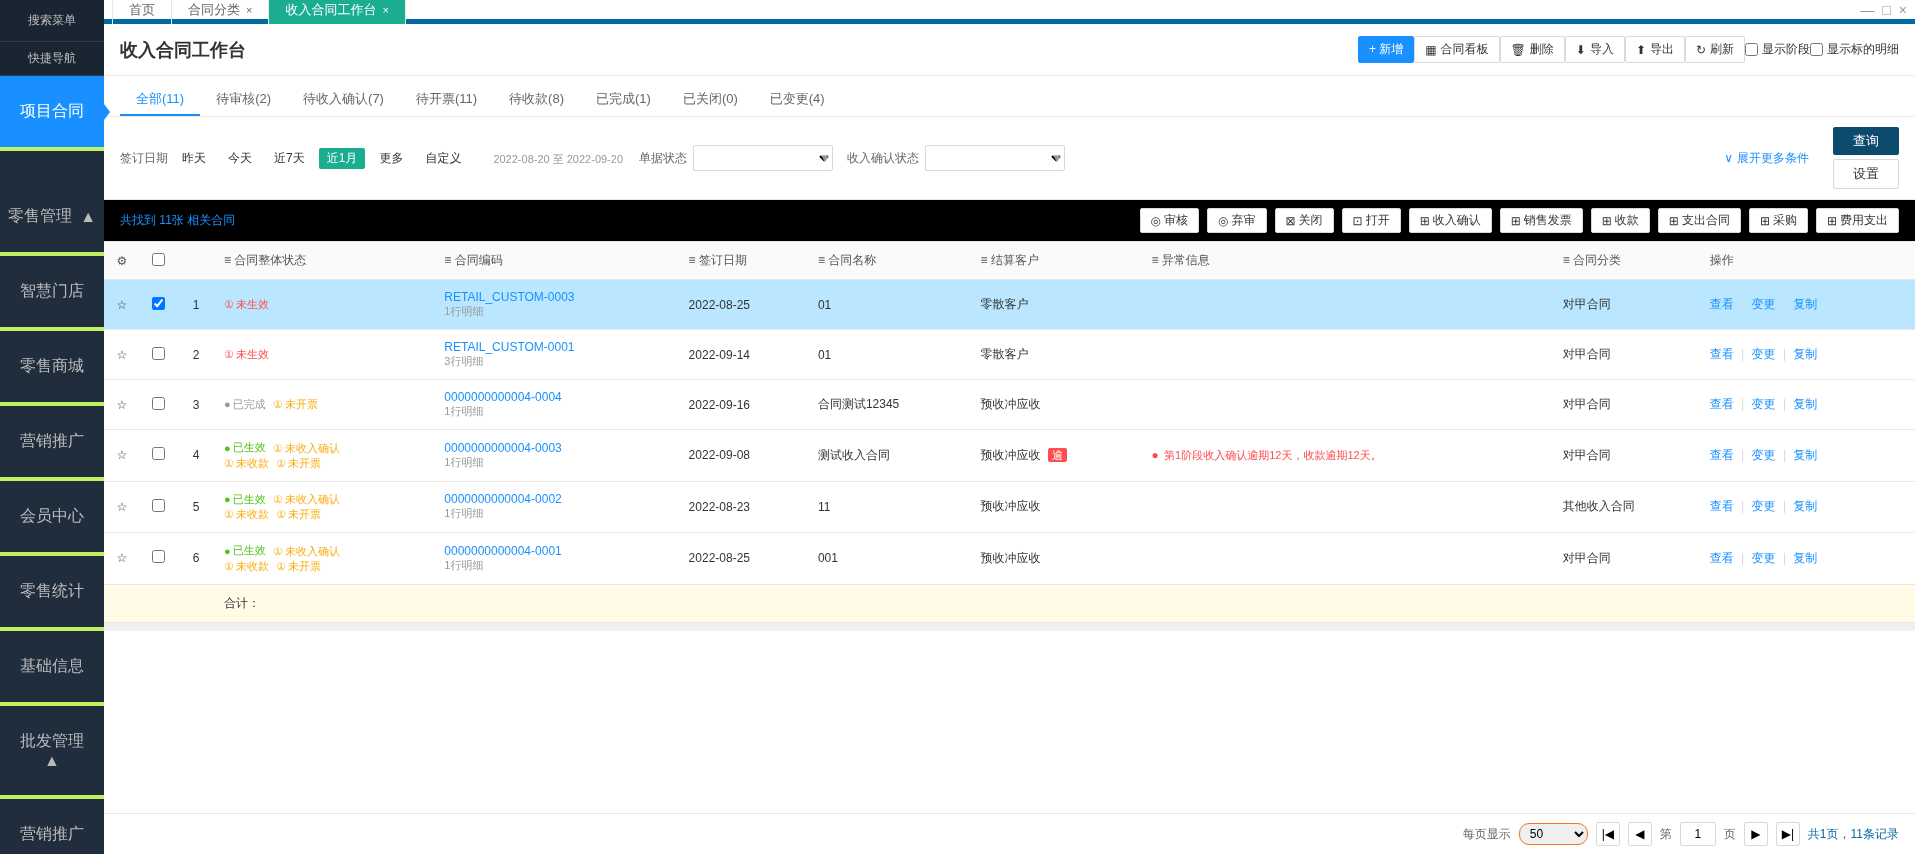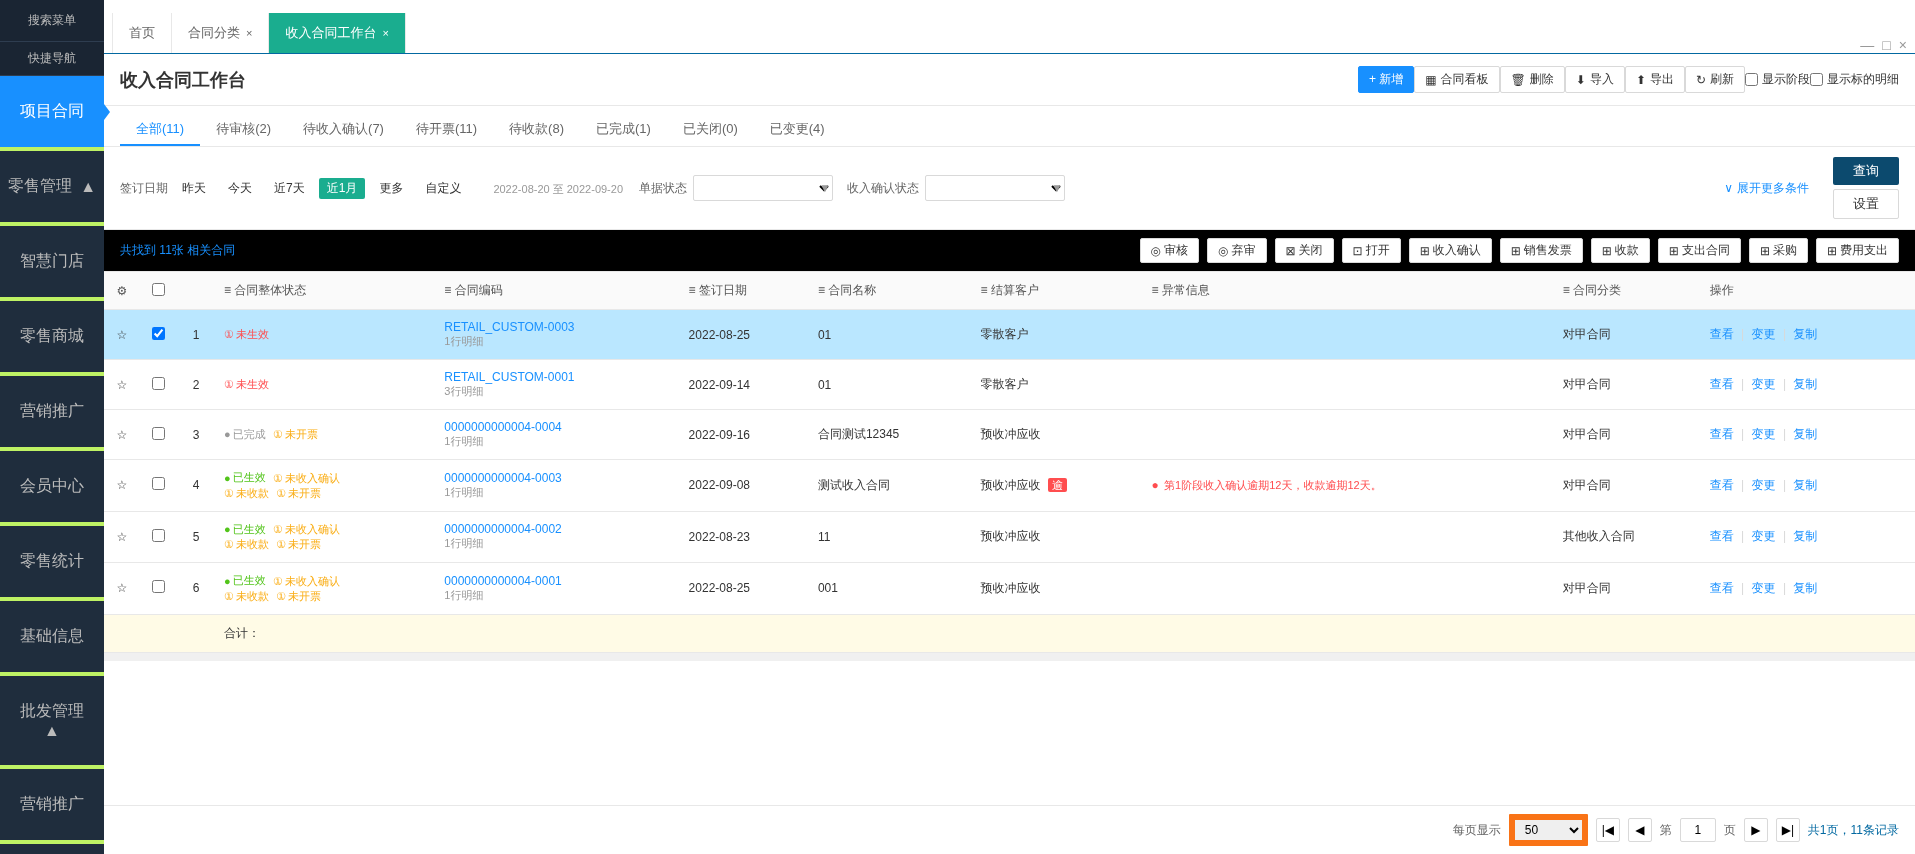--- a/index.html
+++ b/index.html
@@ -14,21 +14,21 @@
     .sidebar-nav { padding: 8px 8px; background: #1a2533; cursor: pointer; text-align: center; font-size: 12px; color: #bbb; border-bottom: 1px solid #2e3d50; }
     .sidebar-item { padding: 25px 8px; text-align: center; font-size: 16px; color: #bbb; cursor: pointer; border-bottom: 4px solid #bef264; }
     .sidebar-item.active { background: #1890ff; color: #fff; position: relative; }
     .sidebar-item.active::after { content: ''; position: absolute; right: -6px; top: 50%; transform: translateY(-50%); width: 0; height: 0; border-top: 8px solid transparent; border-bottom: 8px solid transparent; border-left: 6px solid #1890ff; }
     .sidebar-bottom { margin-top: auto; padding: 12px 8px; text-align: center; color: #bbb; cursor: pointer; border-top: 1px solid #2e3d50; }
 
     
     .main-content { flex: 1; display: flex; flex-direction: column; overflow: hidden; background: #f0f2f5; }
 
     
-    .tab-bar { background: #fff; display: flex; align-items: flex-end; border-bottom: 1px solid #0369a1; padding: 0 8px; height: 54px; flex-shrink: 0; }
+    .tab-bar { background: #fff; display: flex; align-items: center; border-bottom: 5px solid #0369a1; padding: 0 8px; height: 24px; flex-shrink: 0; }
     .tab-item { padding: 0 16px; height: 40px; display: flex; align-items: center; cursor: pointer; font-size: 13px; color: #666; border-right: 1px solid #e8e8e8; }
     .tab-item:first-child { border-left: 1px solid #e8e8e8; }
     .tab-item.active { background: #1aad8f; color: #fff; }
     .tab-item .tab-close { margin-left: 6px; font-size: 11px; cursor: pointer; }
     .tab-bar-right { margin-left: auto; display: flex; align-items: center; gap: 8px; }
     .tab-bar-right span { font-size: 14px; cursor: pointer; color: #999; }
 
     
     .page-header { background: #fff; padding: 12px 16px; display: flex; align-items: center; justify-content: space-between; border-bottom: 1px solid #e8e8e8; flex-shrink: 0; }
     .page-title { font-size: 18px; font-weight: bold; color: #333; }
@@ -80,21 +80,21 @@
     .sub-text { font-size: 11px; color: #999; }
     .error-text { color: #ff4d4f; font-size: 11px; }
     .error-dot { color: #ff4d4f; margin-right: 2px; }
     .row-actions a { color: #1890ff; cursor: pointer; font-size: 12px; margin-right: 4px; }
     .row-actions span { color: #d9d9d9; margin-right: 4px; }
     .total-row { background: #fffbe6; font-weight: 500; }
 
     
     .pagination { background: #fff; padding: 8px 16px; display: flex; align-items: center; justify-content: flex-end; gap: 8px; border-top: 1px solid #e8e8e8; flex-shrink: 0; font-size: 12px; }
     .pagination-label { color: #666; }
-    .pagination-select { padding: 2px 20px 2px 6px; border: 6px solid #f97316; border-radius: 1px; font-size: 12px; }
+    .pagination-select { padding: 2px 20px 2px 6px; border: 1px solid #f97316; border-radius: 10px; font-size: 12px; }
     .pagination-btn { width: 24px; height: 24px; border: 1px solid #d9d9d9; background: #fff; cursor: pointer; display: inline-flex; align-items: center; justify-content: center; border-radius: 2px; font-size: 12px; }
     .pagination-input { width: 36px; height: 24px; border: 1px solid #d9d9d9; text-align: center; border-radius: 2px; font-size: 12px; }
     .pagination-info { color: #0369a1; }
 
     
     .table-container::-webkit-scrollbar { width: 6px; height: 6px; }
     .table-container::-webkit-scrollbar-track { background: #f0f0f0; }
     .table-container::-webkit-scrollbar-thumb { background: #ccc; border-radius: 3px; }
 
     .col-num { width: 40px; text-align: center; }
@@ -109,21 +109,21 @@
   <div class="sidebar">
     <div class="sidebar-search">
       <span>搜索菜单</span>
     </div>
     <div class="sidebar-nav">
       <span>快捷导航</span>
     </div>
     <div class="sidebar-item active">
       <span>项目合同</span>
     </div>
-    <div class="sidebar-item" style="display:flex;justify-content:space-between;align-items:center;">
+    <div class="sidebar-item" style="display:flex;justify-content:space-between;align-items:center;margin-top:30px;">
       <span>零售管理</span>
       <span>▲</span>
     </div>
     <div class="sidebar-item">
       <span>智慧门店</span>
     </div>
     <div class="sidebar-item">
       <span>零售商城</span>
     </div>
     <div class="sidebar-item">

